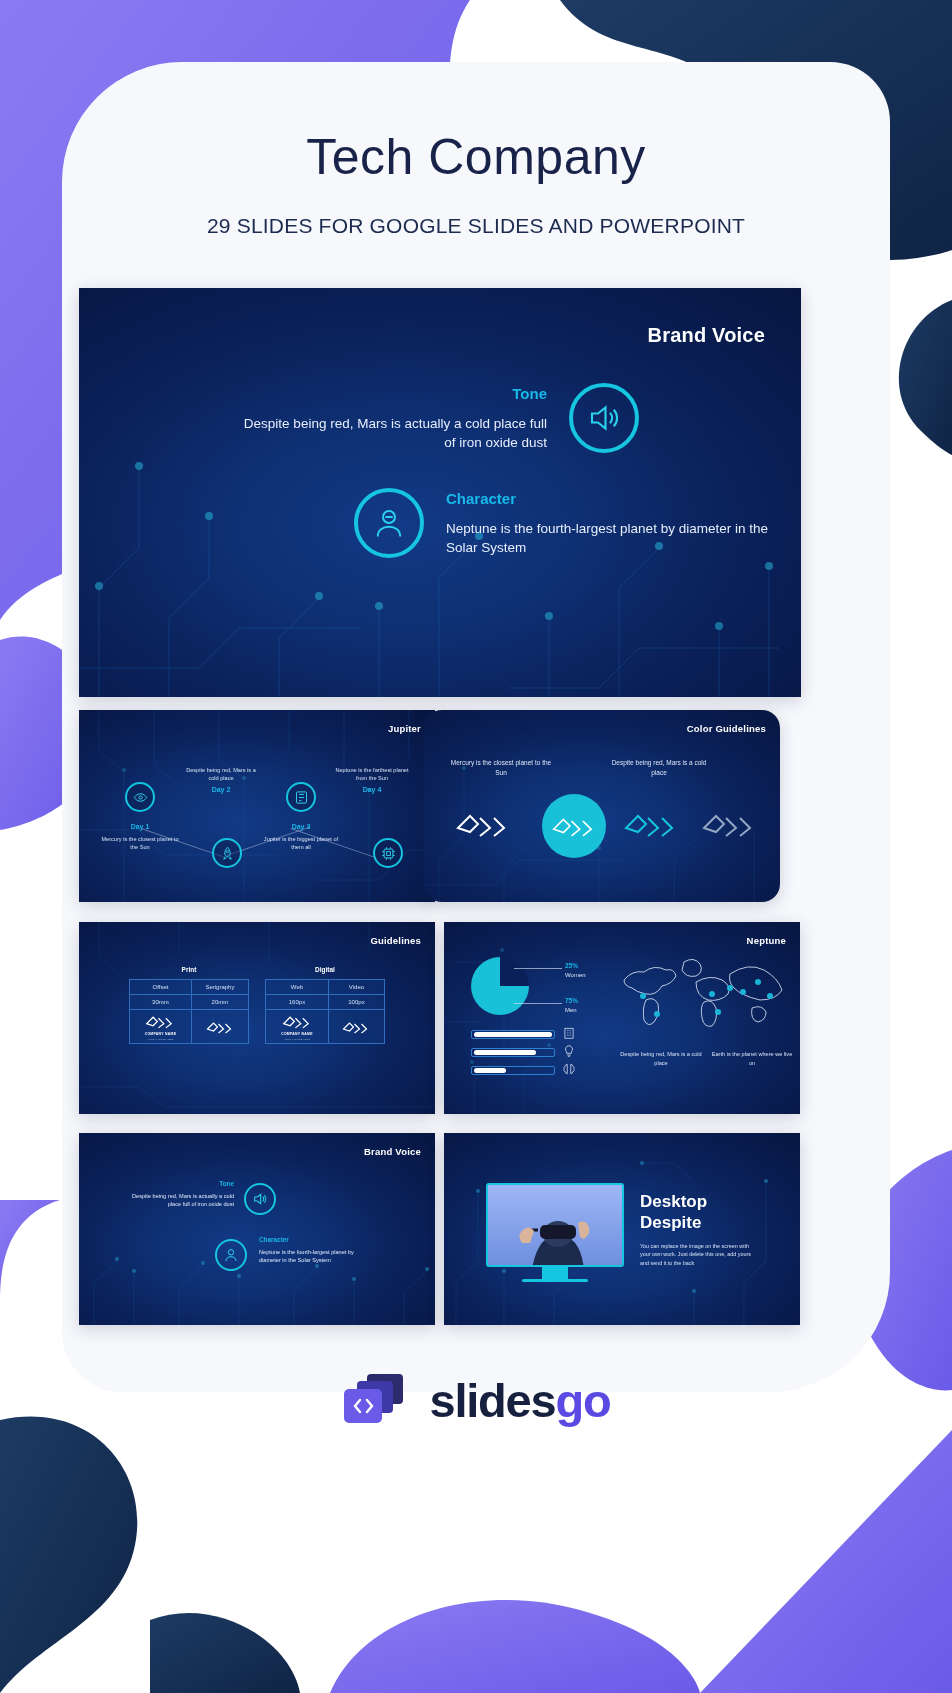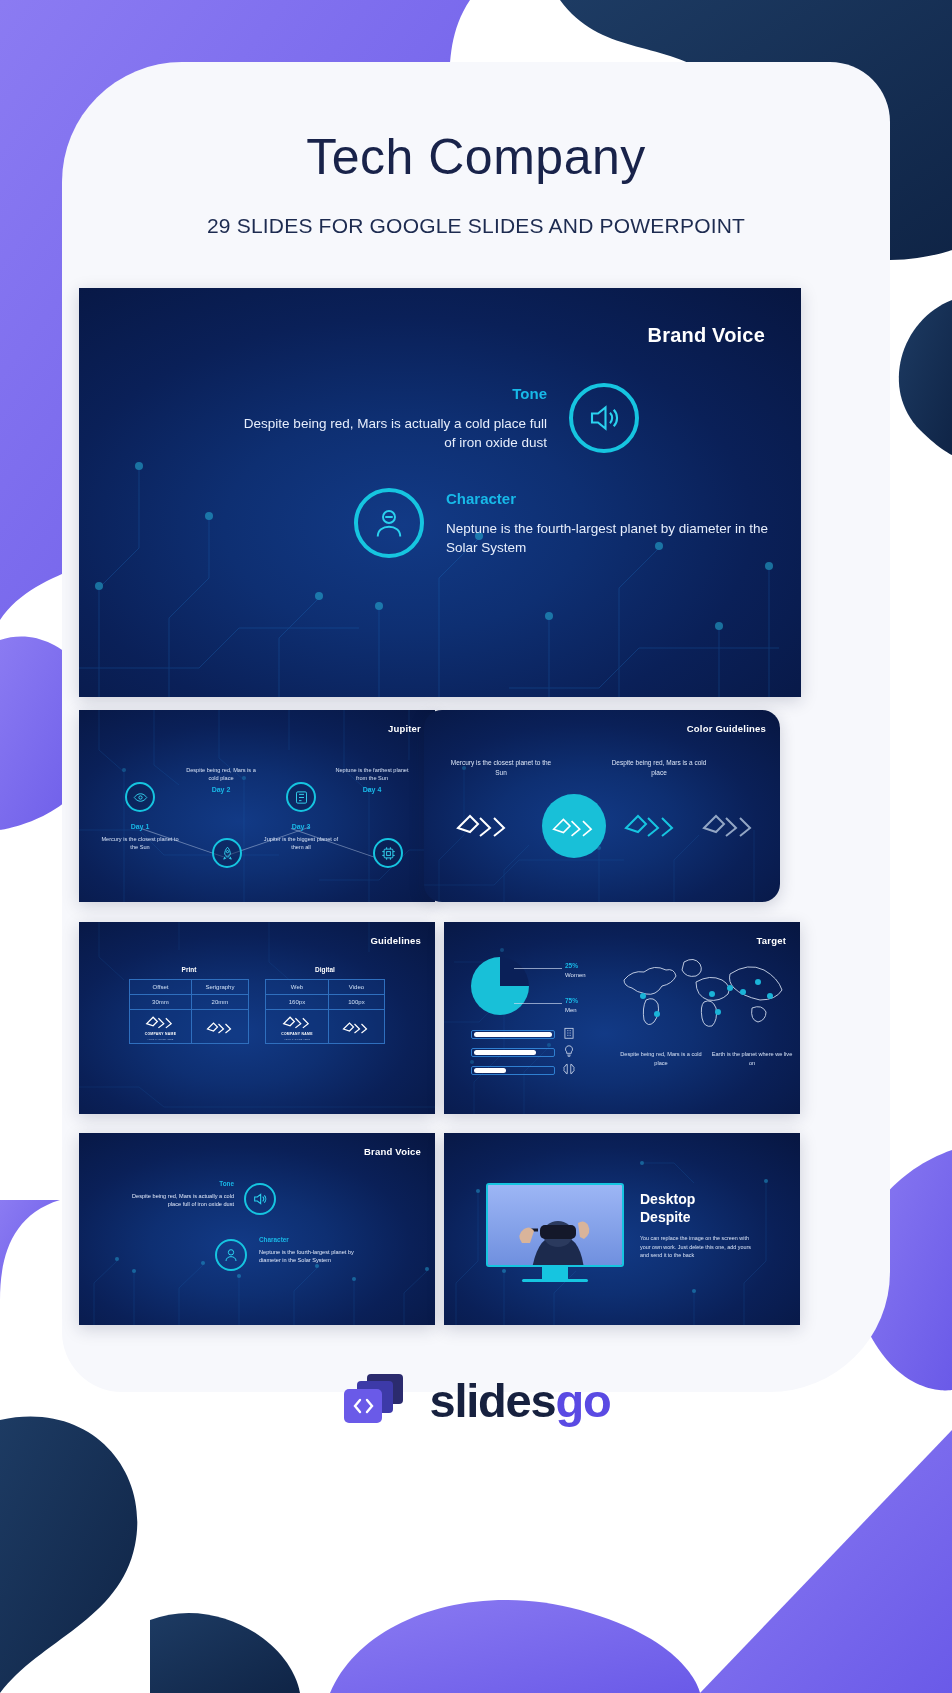--- a/index.html
+++ b/index.html
@@ -149,21 +149,21 @@
   
   .monitor { position: absolute; left: 42px; top: 50px; width: 138px; }
   .screen {
     width: 138px; height: 84px; border: 2.2px solid #16c5e0; border-radius: 3px;
     overflow: hidden; position: relative;
     background: linear-gradient(150deg,#7d9ff0 0%,#5c7fd8 40%,#243a6e 100%);
   }
   .stand { width: 26px; height: 12px; background: #16c5e0; margin: 0 auto; }
   .base  { width: 66px; height: 3px; background: #16c5e0; margin: 0 auto; border-radius: 2px; }
   .ds-txt { position: absolute; left: 196px; top: 58px; width: 120px; }
-  .ds-txt h3 { color: #fff; font-size: 14px; line-height: 1.25; font-weight: bold; }
+  .ds-txt h3 { color: #fff; font-size: 17px; line-height: 1.25; font-weight: bold; }
   .ds-txt p { color: #d7e2f6; font-size: 5.4px; line-height: 1.6; margin-top: 8px; }
 
   
   .footer { position: absolute; left: 0; right: 0; top: 1372px; display: flex; justify-content: center; align-items: center; gap: 22px; }
   .sg-mark { width: 66px; height: 56px; }
   .sg-word { font-size: 47px; font-weight: bold; color: #17213f; letter-spacing: -1.2px; }
   .sg-word .b { color: #5a4ae3; }
 </style>
 </head>
 <body>
@@ -483,21 +483,21 @@
         <path d="M10,40 L40,40 L60,60 L60,130 L30,160 L30,192"></path>
         <path d="M0,100 L35,100 L55,80"></path>
           <path d="M80,192 L80,150 L105,125"></path>
       </g>
       <g fill="#2196c9" opacity=".6">
           <circle cx="58" cy="28" r="2"></circle>
           <circle cx="28" cy="140" r="2"></circle>
           <circle cx="105" cy="123" r="2"></circle>
         </g>
     </svg>
-    <div class="slide-title">Target</div>
+    <div class="slide-title">Neptune</div>
 
     <div class="pie" style="left:27px; top:35px; background: conic-gradient(#0a2058 0deg 90deg, #18c0d8 90deg 360deg);"></div>
     <div class="leader" style="left:70px; top:46px; width:48px;"></div>
     <div class="leader" style="left:70px; top:81px; width:48px;"></div>
     <div class="pie-legend" style="left:121px; top:39px;">
       <b>25%</b><br>
       <span>Women</span>
     </div>
     <div class="pie-legend" style="left:121px; top:74px;">
       <b>75%</b><br>

